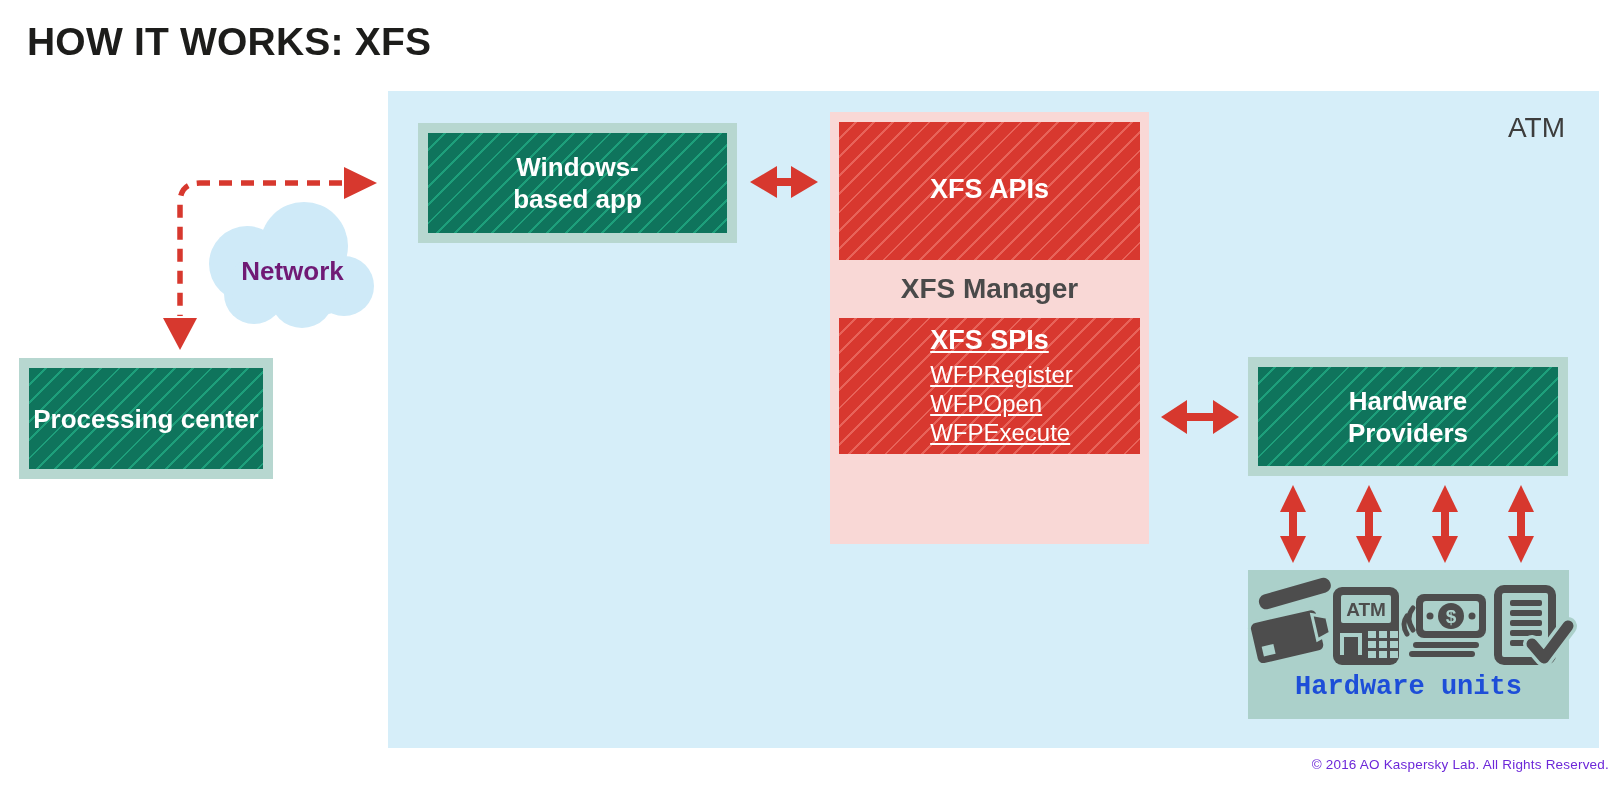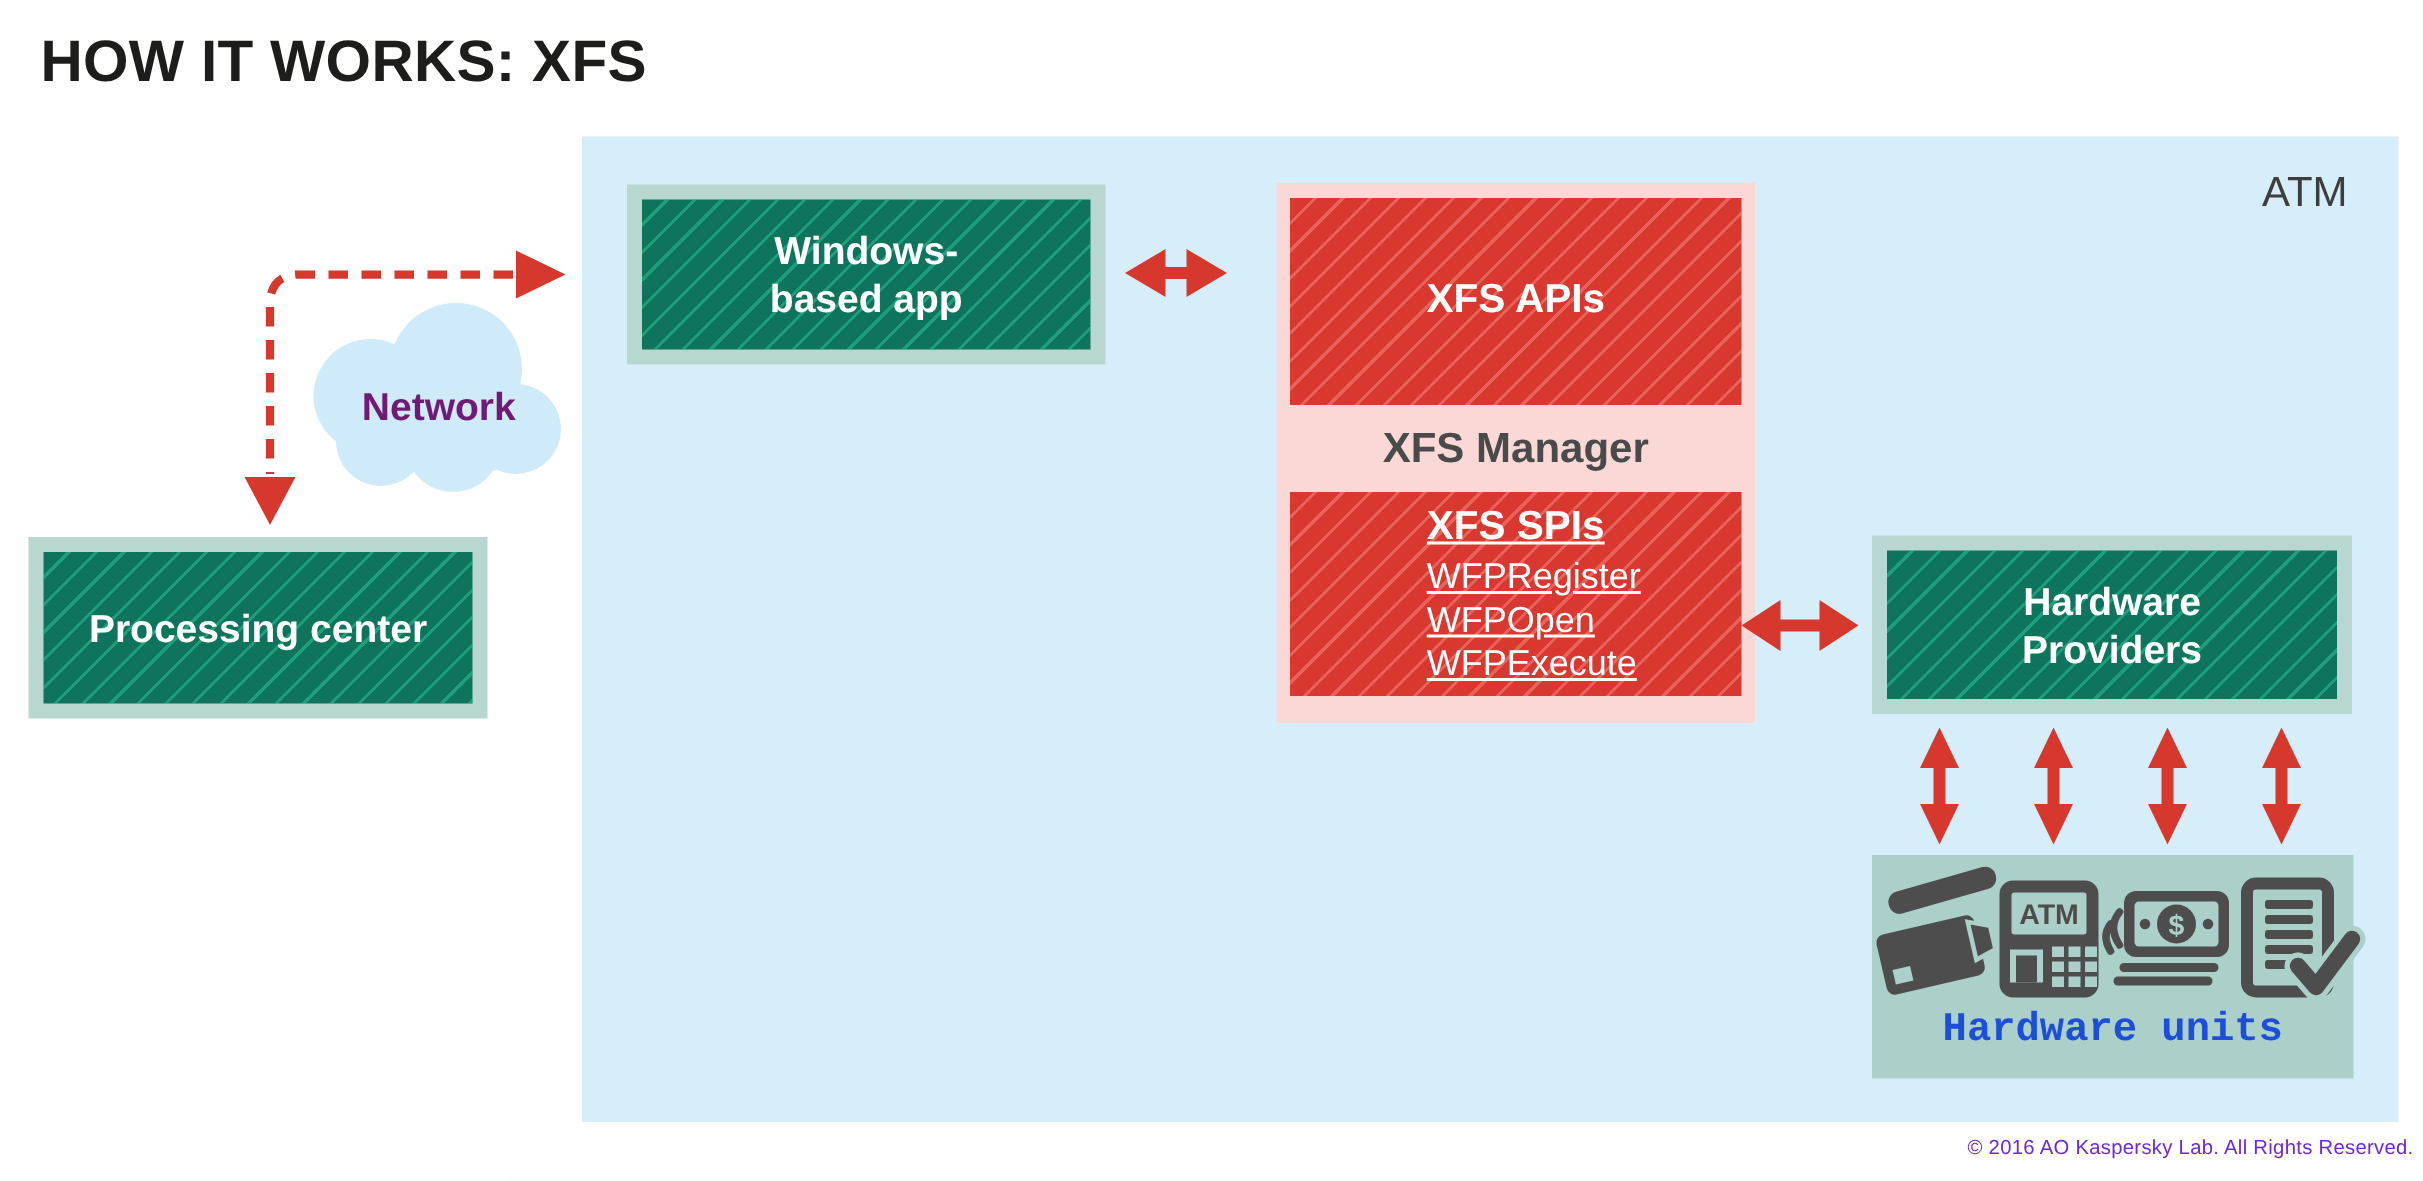--- a/index.html
+++ b/index.html
@@ -17,25 +17,25 @@
   
   .gframe { position:absolute; background:#b7d7d0; padding:10px; }
   .gfill { width:100%; height:100%;
     background-color:#0f745c;
     background-image:repeating-linear-gradient(135deg,
       rgba(47,211,160,0) 0px, rgba(47,211,160,0) 11px,
       rgba(47,211,160,0.45) 11px, rgba(47,211,160,0.45) 13px);
     display:flex; flex-direction:column; align-items:center; justify-content:center;
     color:#ffffff; font-weight:bold; font-size:26px; line-height:32px; text-align:center; }
   #windows-app { left:418px; top:123px; width:319px; height:120px; }
-  #processing-center { left:19px; top:358px; width:306px; height:121px; }
+  #processing-center { left:19px; top:358px; width:254px; height:121px; }
   #service-providers { left:1248px; top:357px; width:320px; height:119px; }
 
   
-  #xfs-stack { left:830px; top:122px; width:319px; height:360px; background:#f9d8d6;margin-left:21px; }
+  #xfs-stack { left:830px; top:112px; width:319px; height:432px; background:#f9d8d6; }
   .redbox { position:absolute; left:9px; width:301px;
     background-color:#d8382f;
     background-image:repeating-linear-gradient(135deg,
       rgba(255,163,152,0) 0px, rgba(255,163,152,0) 11px,
       rgba(255,163,152,0.40) 11px, rgba(255,163,152,0.40) 13px);
     color:#ffffff; display:flex; flex-direction:column; justify-content:center; }
   #xfs-apis { top:10px; height:138px; }
   #xfs-spis { top:206px; height:136px;text-decoration:underline; }
   .redbox-title { text-align:center; font-size:27px; font-weight:bold; margin-bottom:4px; }
   .redbox-items { width:fit-content; margin:0 auto; text-align:left;

